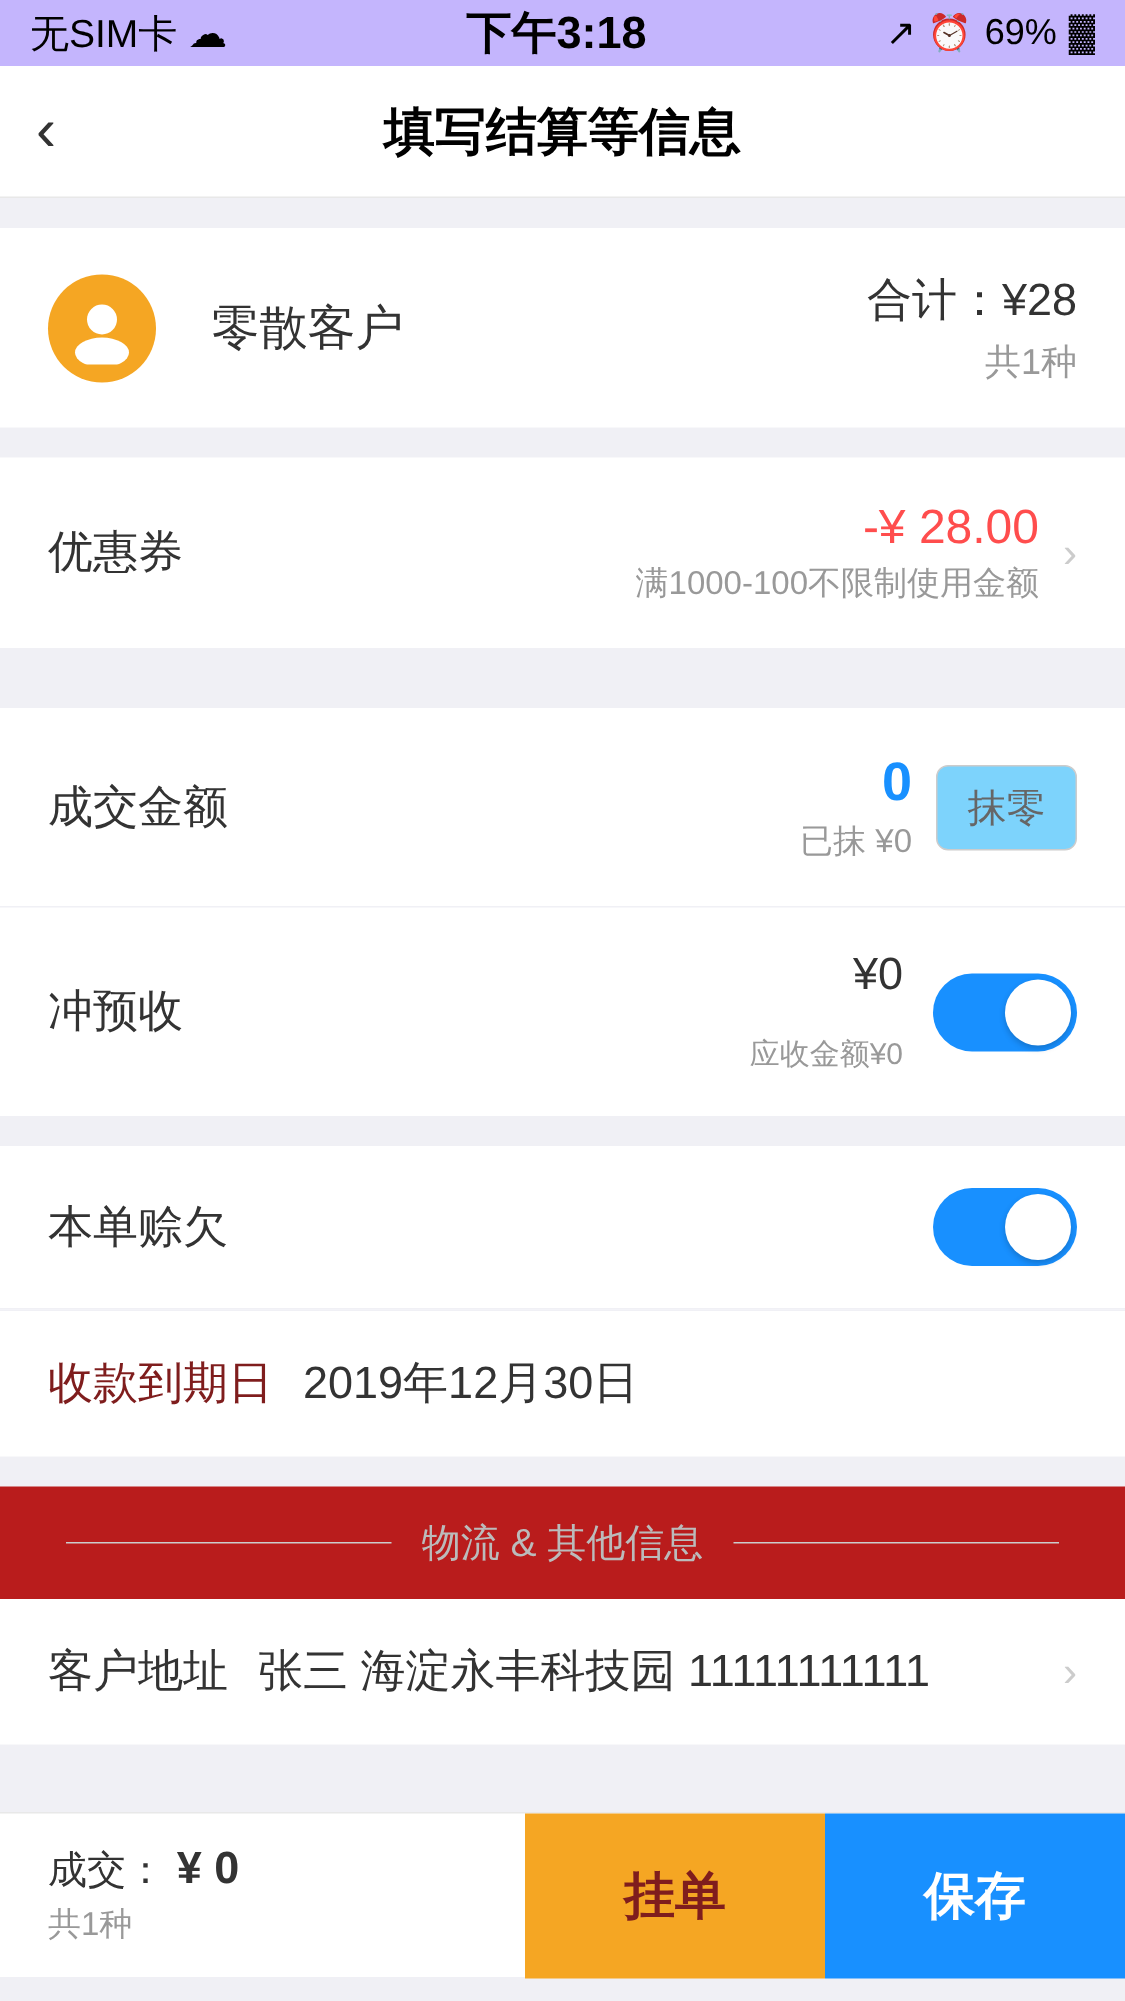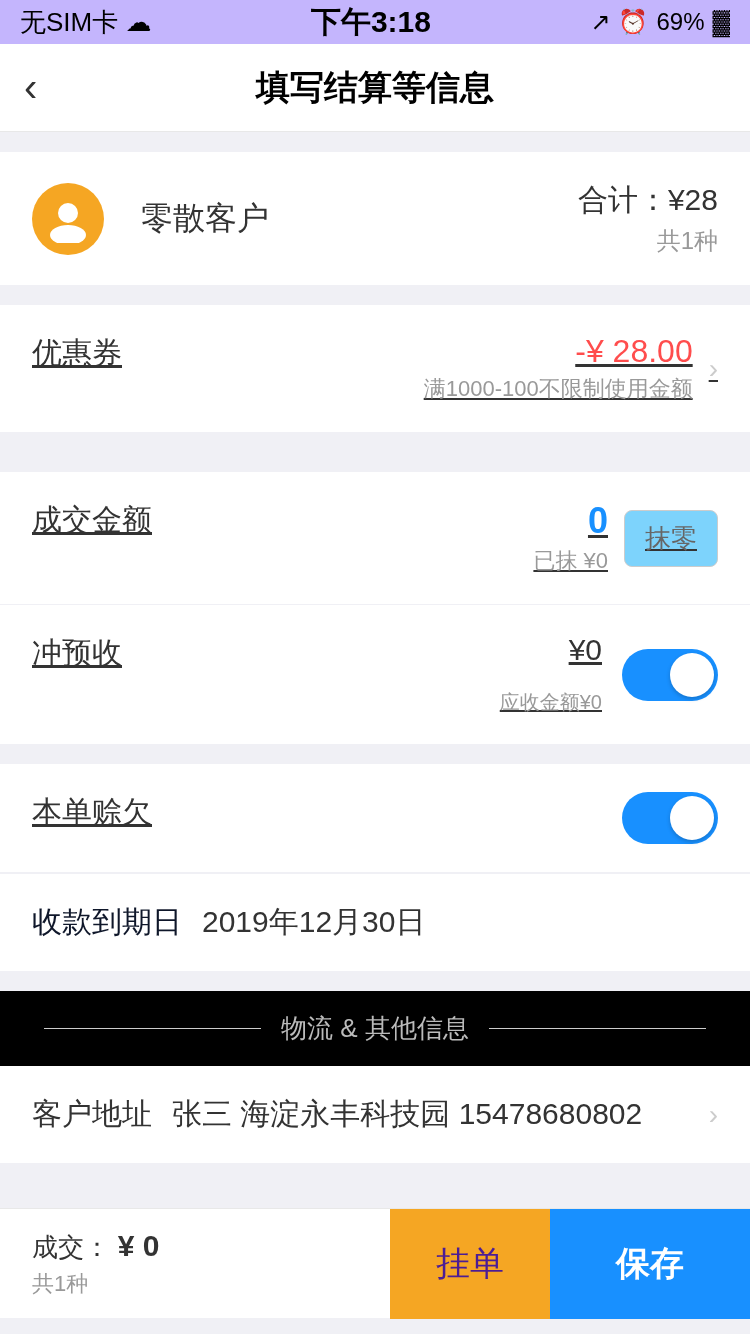--- a/index.html
+++ b/index.html
@@ -102,25 +102,24 @@
     }
 
     
     .section {
       background: #fff;
       margin-top: 20px;
     }
     .section-row {
       padding: 28px 32px;
       display: flex;
-      align-items: flex-start;
+      align-items: center;
       justify-content: space-between;
       border-bottom: 1px solid #f0f0f5;
       min-height: 90px;
-      text-decoration: underline;
     }
     .section-row:last-child {
       border-bottom: none;
     }
     .row-label {
       font-size: 30px;
       color: #333;
       min-width: 120px;
     }
     .row-right {
@@ -222,30 +221,30 @@
     
     .due-date-row {
       padding: 28px 32px;
       display: flex;
       align-items: center;
       gap: 20px;
       border-top: 1px solid #f0f0f5;
     }
     .due-date-label {
       font-size: 30px;
-      color: #0f172a;
+      color: #7f1d1d;
     }
     .due-date-value {
       font-size: 30px;
       color: #333;
     }
 
     
     .logistics-divider {
-      background: #000000;
+      background: #b91c1c;
       padding: 20px 44px;
       display: flex;
       align-items: center;
       gap: 20px;
       margin-top: 20px;
     }
     .divider-line {
       flex: 1;
       height: 1px;
       background: #ccc;
@@ -307,29 +306,29 @@
       font-size: 30px;
       color: #333;
       font-weight: 600;
     }
     .bottom-summary-sub {
       font-size: 22px;
       color: #999;
       margin-top: 4px;
     }
     .bottom-btn-hold {
-      width: 160px;
+      width: 200px;
       height: 110px;
       background: #f5a623;
       display: flex;
       align-items: center;
       justify-content: center;
       font-size: 34px;
-      color: #4c1d95;
-      font-weight: 400;
+      color: #7f1d1d;
+      font-weight: 700;
       cursor: pointer;
     }
     .bottom-btn-save {
       width: 200px;
       height: 110px;
       background: #1890ff;
       display: flex;
       align-items: center;
       justify-content: center;
       font-size: 34px;
@@ -436,21 +435,21 @@
   <div class="logistics-divider">
     <div class="divider-line"></div>
     <span class="divider-text">物流 &amp; 其他信息</span>
     <div class="divider-line"></div>
   </div>
 
   <div class="address-section">
     <div class="address-row">
       <div class="address-left">
         <span class="address-label">客户地址</span>
-        <span class="address-value">张三 海淀永丰科技园 15478680802</span>
+        <span class="address-value">张三 海淀永丰科技园 11111111111</span>
       </div>
       <span class="chevron">›</span>
     </div>
   </div>
 
 </div>
 
 <div class="bottom-bar">
   <div class="bottom-summary">
     <div>

